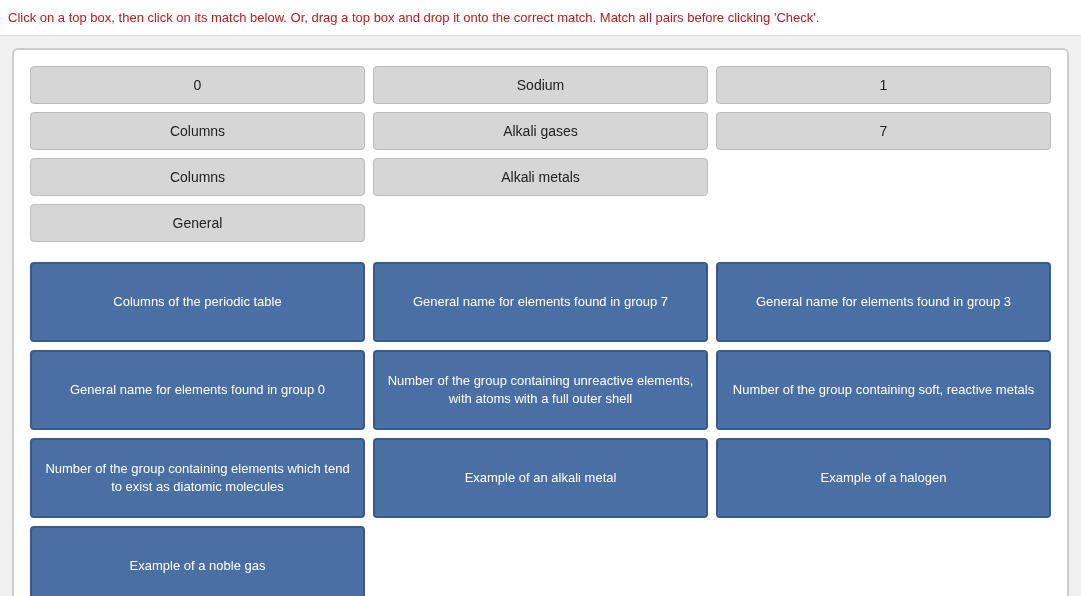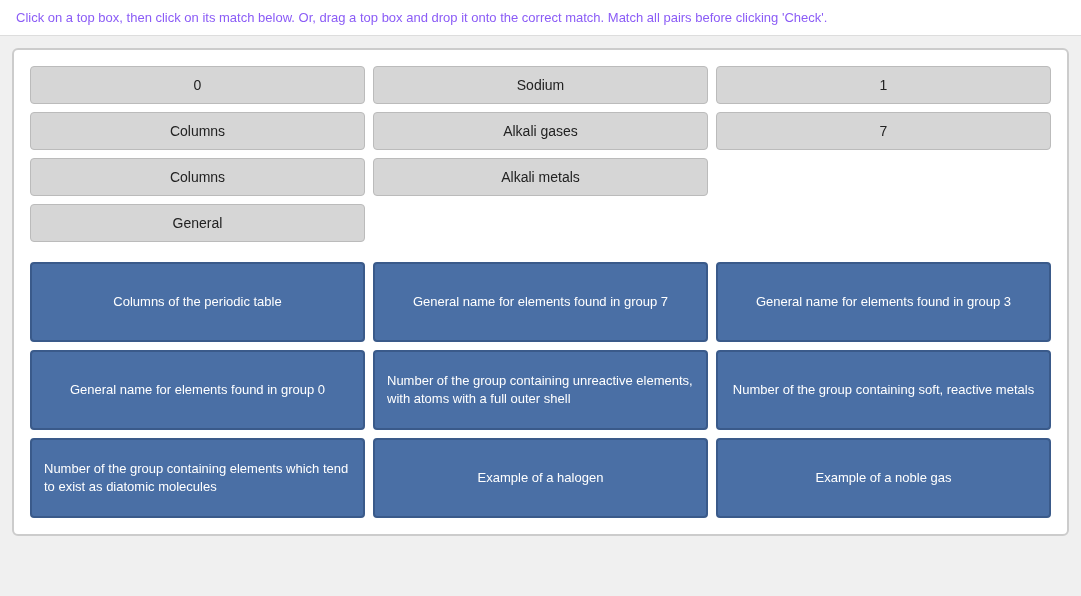--- a/index.html
+++ b/index.html
@@ -5,23 +5,23 @@
     * { box-sizing: border-box; margin: 0; padding: 0; }
     body {
       font-family: Arial, sans-serif;
       background: #f0f0f0;
       width: 1081px;
       min-height: 596px;
       font-size: 14px;
     }
     .top-bar {
       background: white;
-      padding: 10px 16px;
+      padding: 10px 8px;
       font-size: 13px;
-      color: #8b5cf6;
+      color: #b91c1c;
       border-bottom: 1px solid #ddd;
     }
     .main-container {
       background: white;
       margin: 12px;
       border: 2px solid #ccc;
       border-radius: 6px;
       padding: 16px;
     }
     .top-items-grid {
@@ -52,21 +52,21 @@
     .bottom-grid {
       display: grid;
       grid-template-columns: repeat(3, 1fr);
       gap: 8px;
     }
     .answer-box {
       background: #4a6fa5;
       border: 2px solid #3a5a8a;
       border-radius: 4px;
       padding: 14px 12px;
-      text-align: left;
+      text-align: center;
       color: white;
       font-size: 13px;
       cursor: pointer;
       min-height: 80px;
       display: flex;
       align-items: center;
       justify-content: center;
       line-height: 1.4;
     }
   </style>
@@ -118,20 +118,23 @@
       <span>Number of the group containing unreactive elements, with atoms with a full outer shell</span>
     </div>
     <div class="answer-box">
       <span>Number of the group containing soft, reactive metals</span>
     </div>
 
     <div class="answer-box">
       <span>Number of the group containing elements which tend to exist as diatomic molecules</span>
     </div>
     <div class="answer-box">
+      <span>Example of an alkali metal</span>
+    </div>
+    <div class="answer-box">
       <span>Example of a halogen</span>
     </div>
 
     <div class="answer-box">
       <span>Example of a noble gas</span>
     </div>
 
   </div>
 
 </div>

